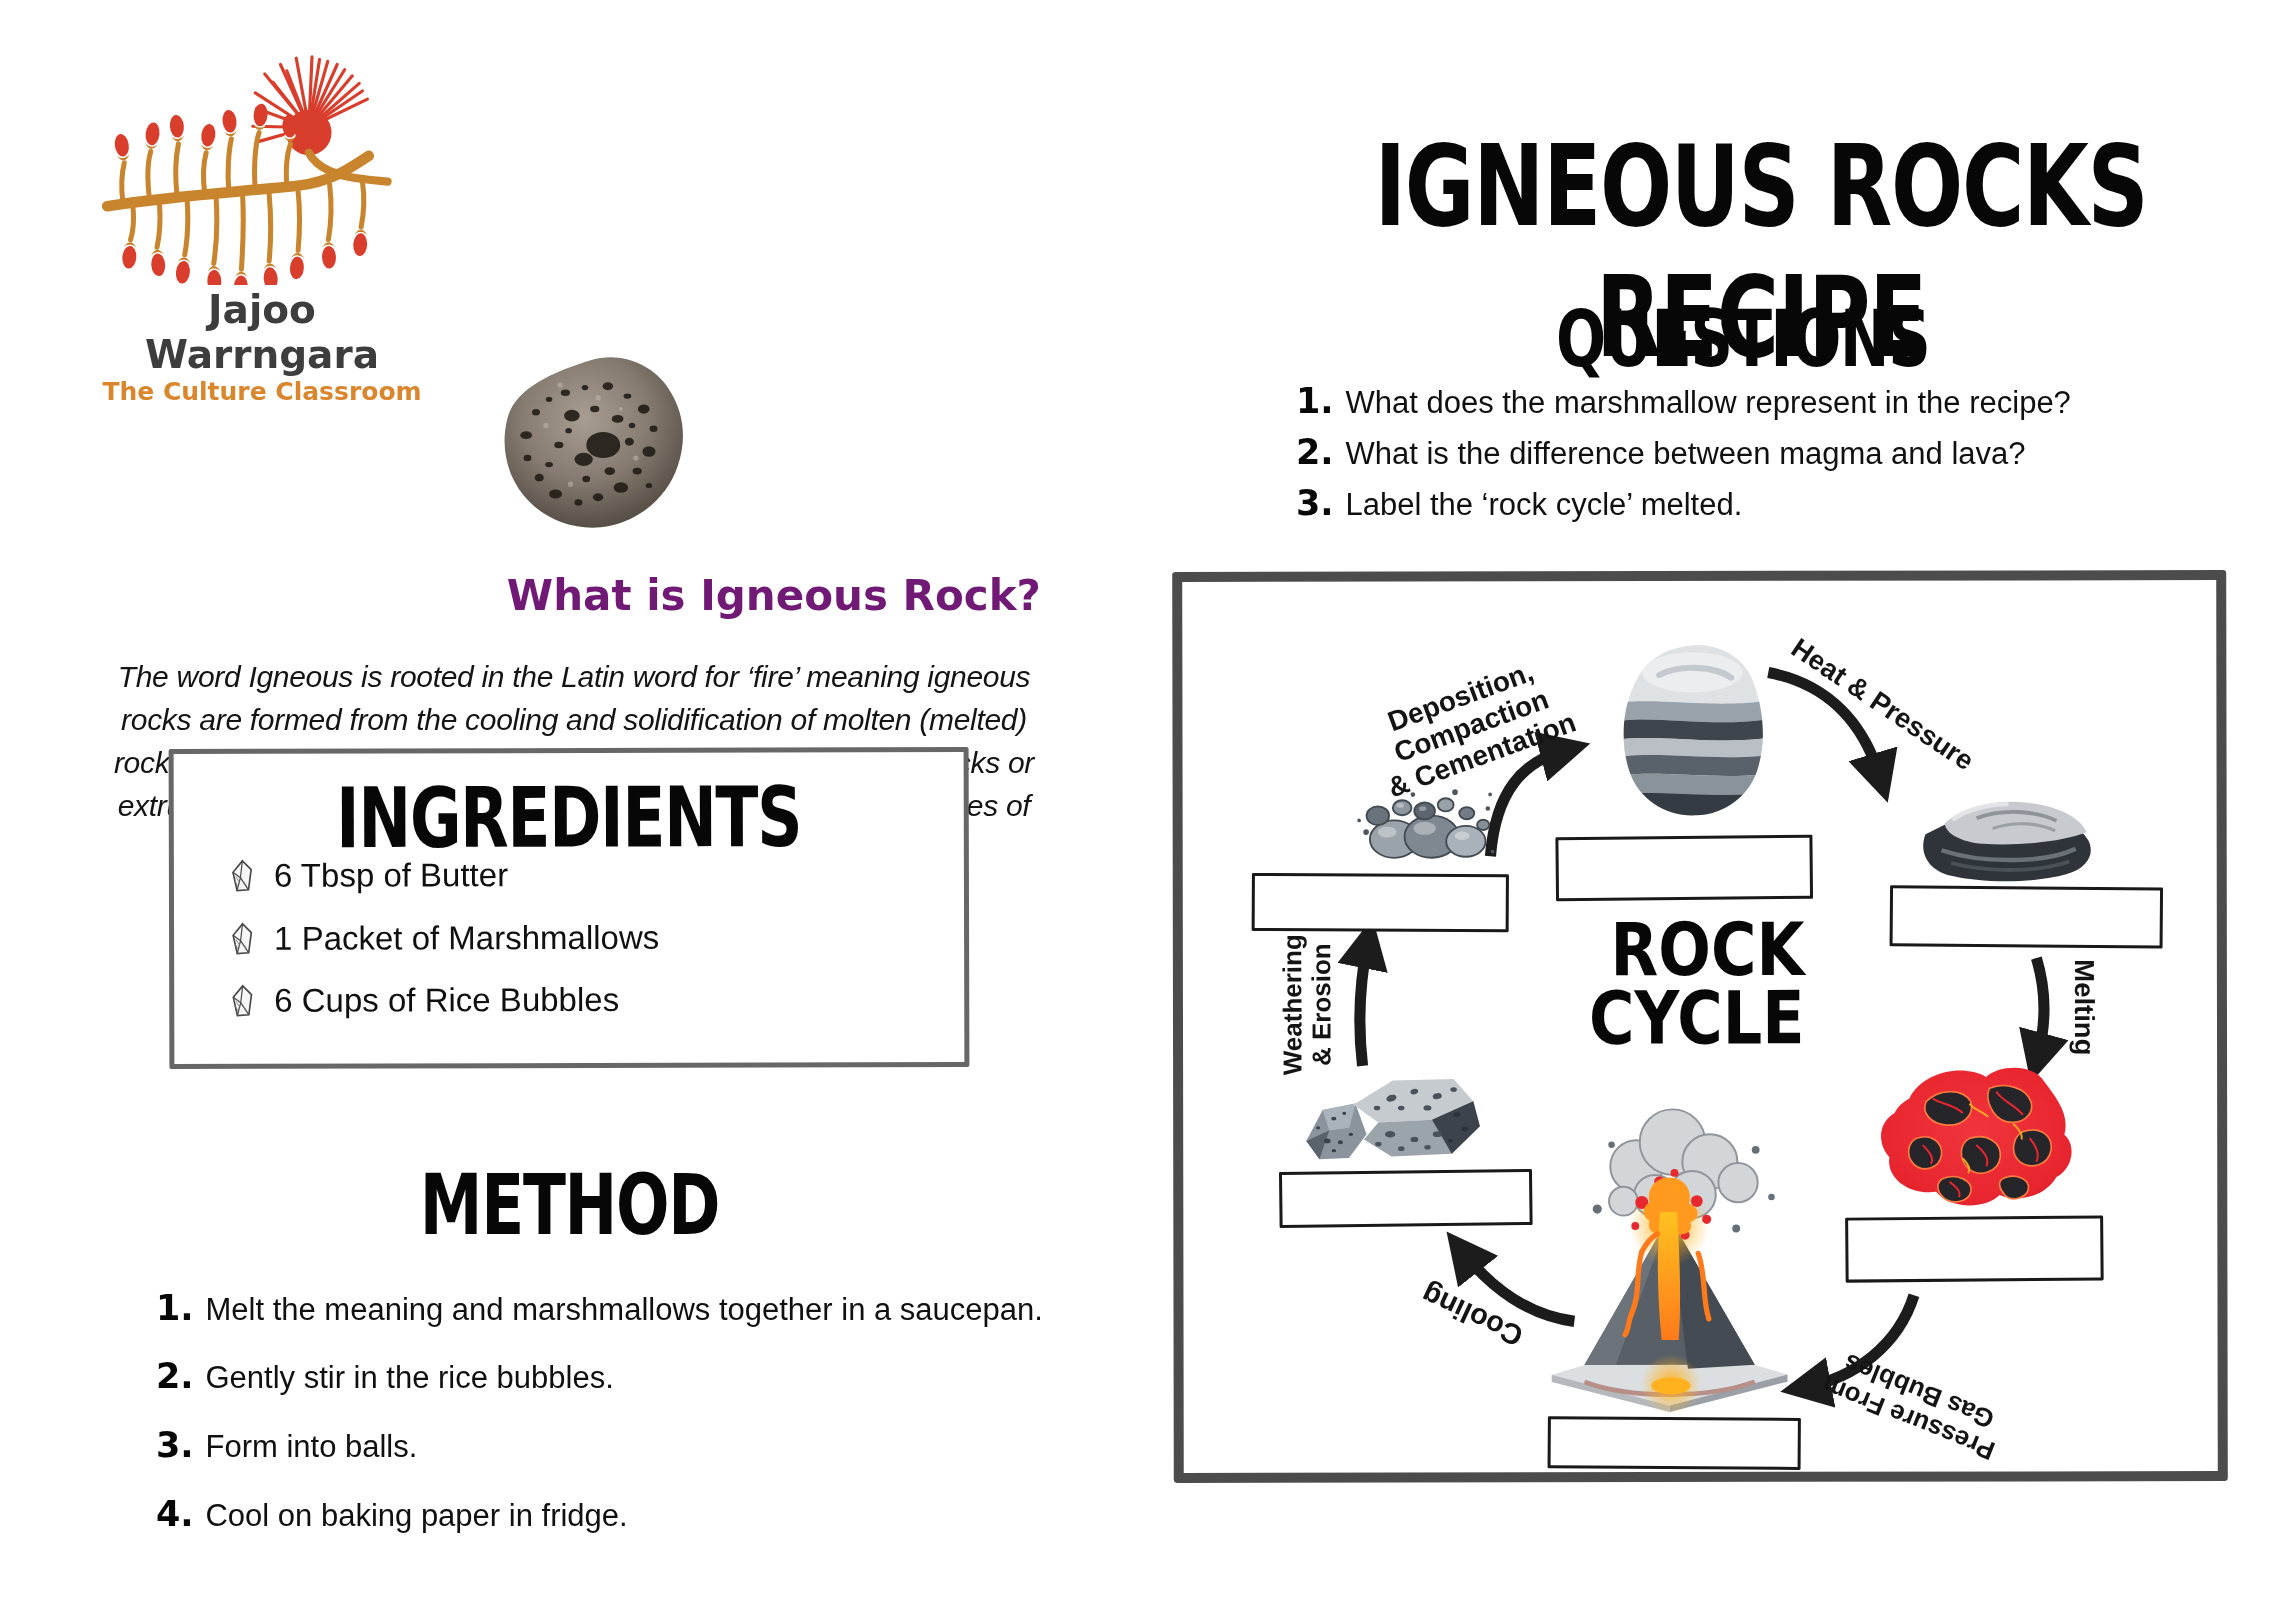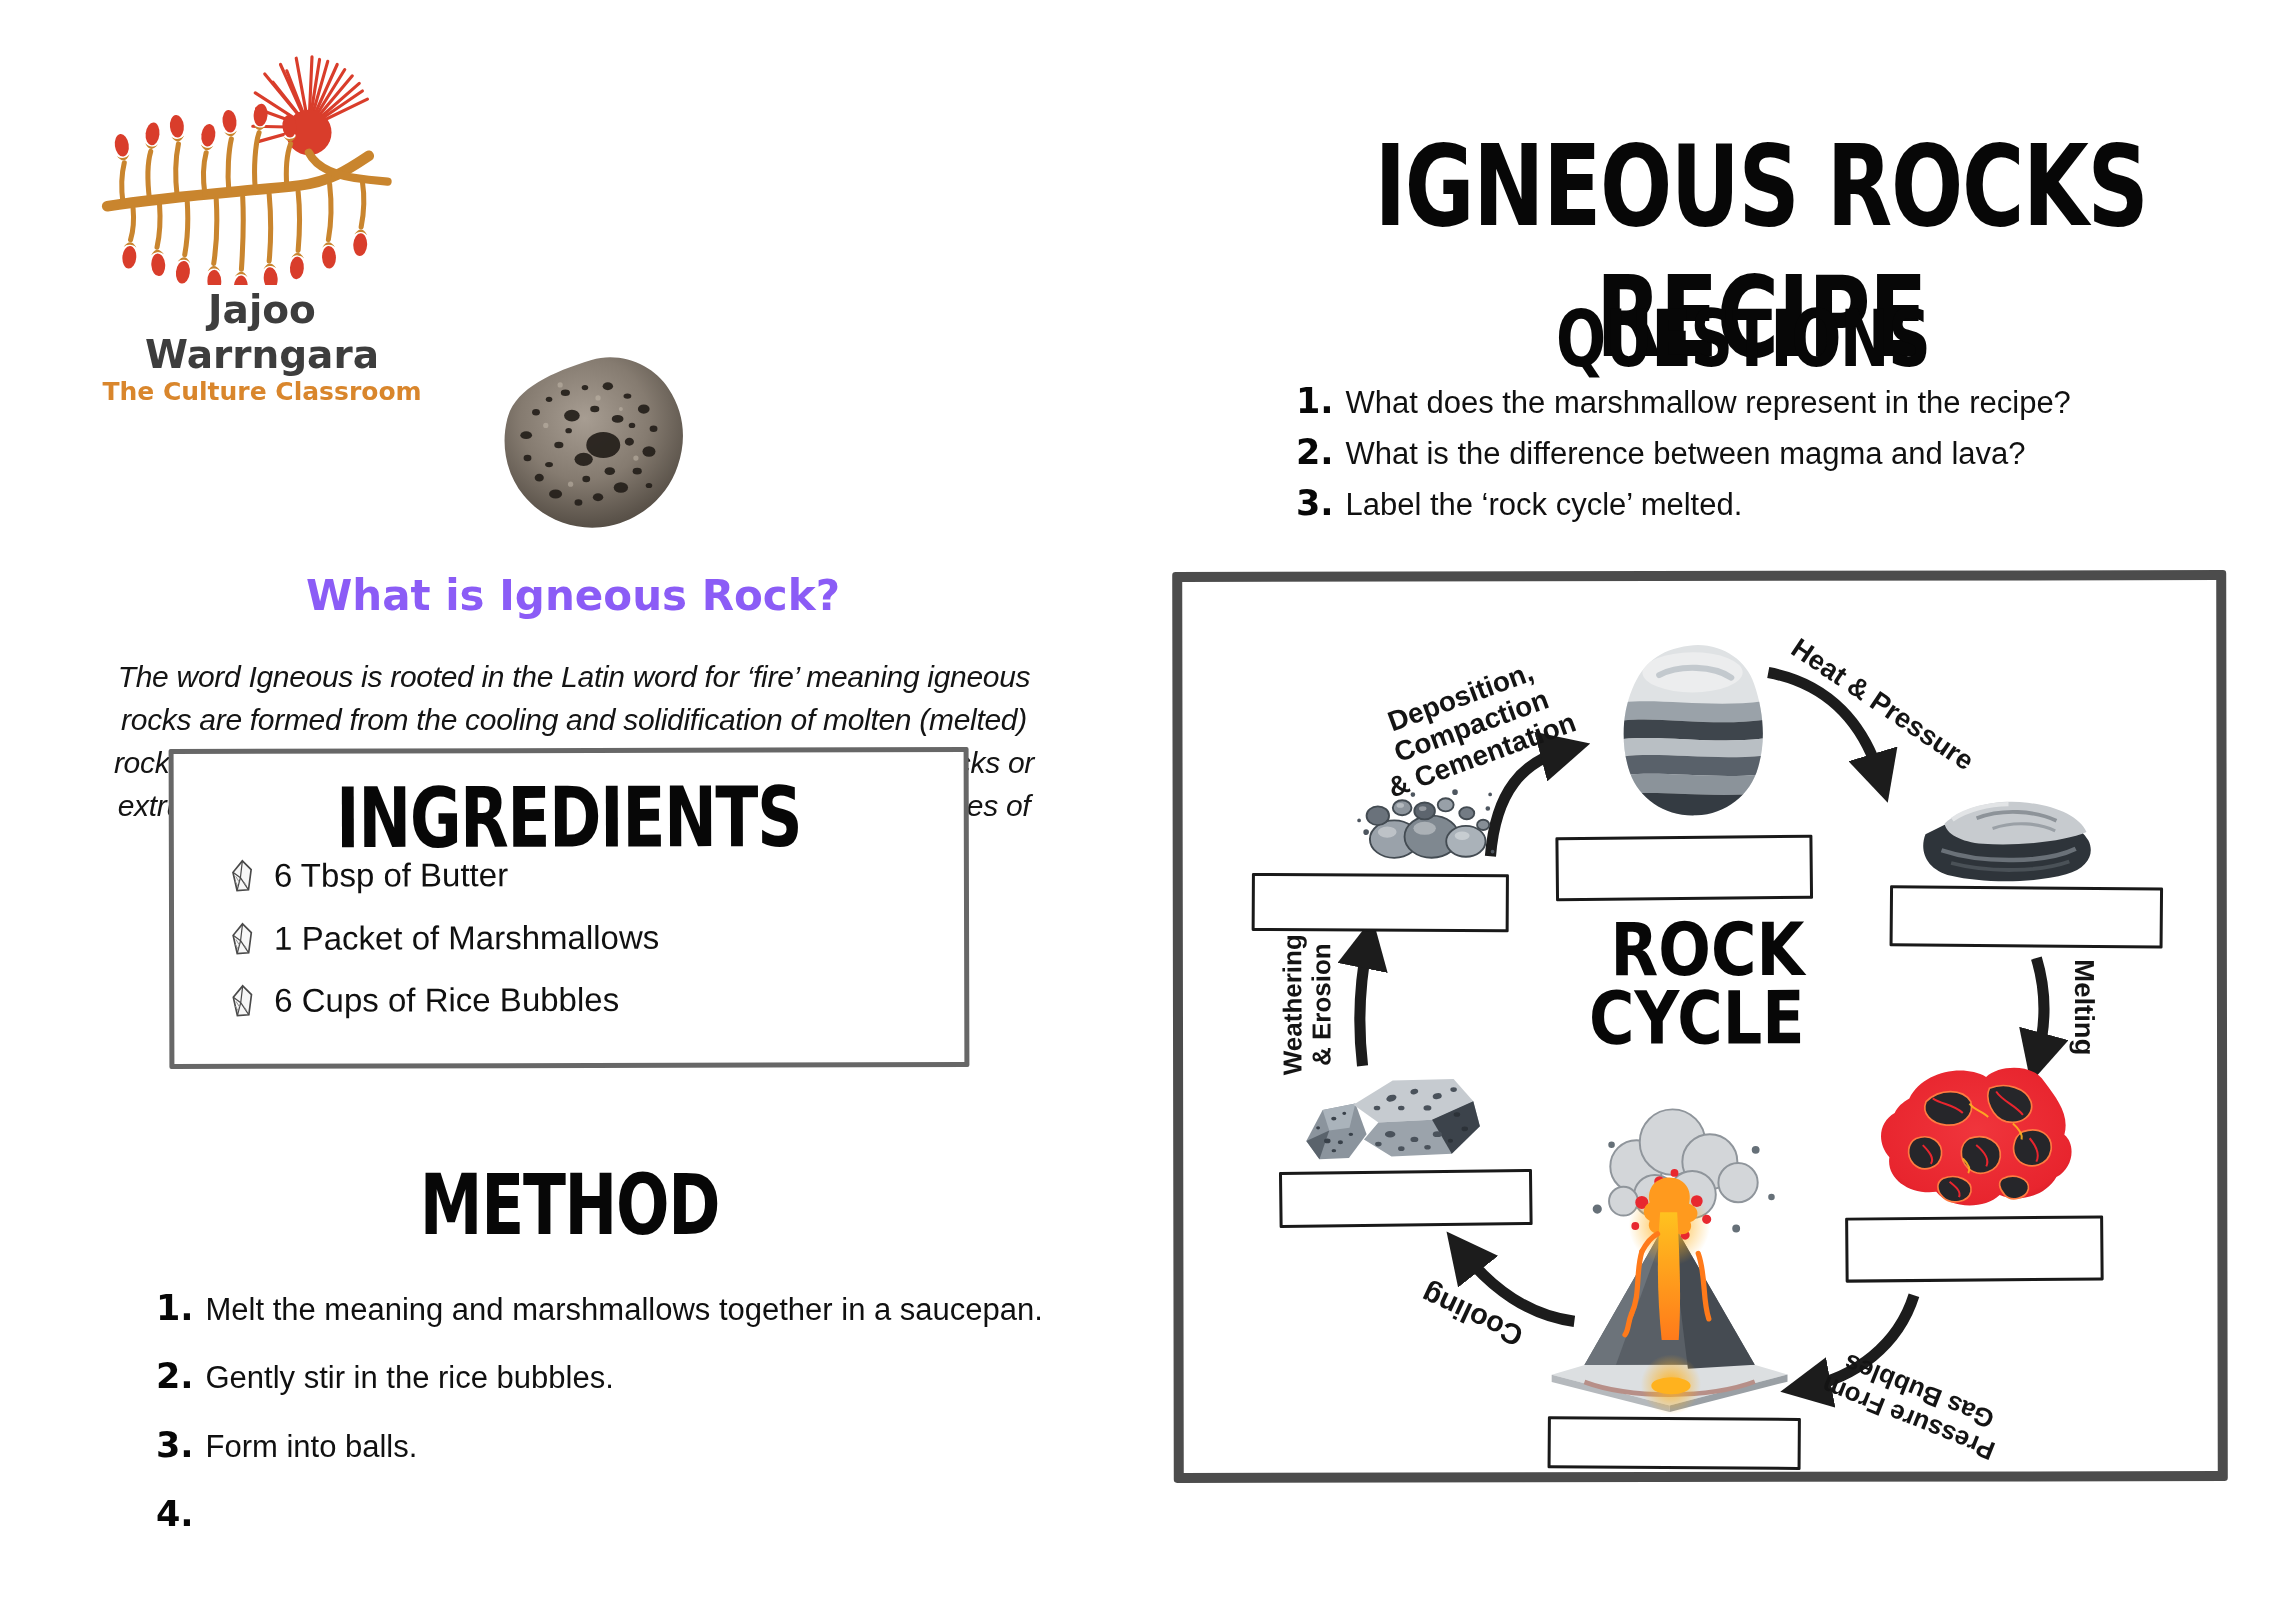--- a/index.html
+++ b/index.html
@@ -10,22 +10,22 @@
   
   .cartoon{font-family:"DejaVu Sans",sans-serif;font-weight:900;color:#070707;
            letter-spacing:-1.3px;display:inline-block;transform:scaleY(1.32);
            transform-origin:center top;white-space:pre-line;}
 
   
   .brand-name{width:340px;text-align:center;font-family:"DejaVu Sans",sans-serif;
               font-weight:700;font-size:39px;color:#3d3d3d;}
   .brand-tagline{width:340px;text-align:center;font-family:"DejaVu Sans",sans-serif;
               font-weight:900;font-size:25px;color:#d9862c;}
-  .about-heading{width:936px;text-align:center;font-family:"DejaVu Sans",sans-serif;
-              font-weight:900;font-size:42px;color:#8b5cf6;}
+  .about-heading{width:936px;text-align:right;font-family:"DejaVu Sans",sans-serif;
+              font-weight:900;font-size:42px;color:#701a75;}
   .about-body{width:936px;text-align:center;font-style:italic;font-size:30px;
               line-height:1.43;letter-spacing:-0.3px;color:#141414;}
   .ingredients-box{width:790px;height:310px;border:5.9px solid #676767;border-radius:2px;
               background:#ffffff;transform:rotate(-0.15deg);}
   .ing-item{position:absolute;left:54px;font-size:33px;color:#101010;display:flex;
               align-items:center;gap:17px;}
   .num{font-family:"DejaVu Sans",sans-serif;font-weight:900;font-size:35px;color:#070707;
               margin-right:11.8px;}
   .step,.question{font-size:31px;color:#101010;display:flex;align-items:baseline;}
 
@@ -225,20 +225,21 @@
   <div class="abs step" style="left:156px;top:1356px;">
     <span class="num">2.</span>
     <span>Gently stir in the rice bubbles.</span>
   </div>
   <div class="abs step" style="left:156px;top:1425px;">
     <span class="num">3.</span>
     <span>Form into balls.</span>
   </div>
   <div class="abs step" style="left:156px;top:1494px;">
     <span class="num">4.</span>
+    <span>Cool on baking paper in fridge.</span>
   </div>
 </section>
 
 <section class="abs" style="left:1148px;top:0;width:1148px;height:1623px;">
 
   <div class="abs" style="left:96px;top:81px;margin-top:40px;">
     <span class="cartoon big-title">IGNEOUS ROCKS RECIPE</span>
   </div>
 
   <div class="abs" style="left:408px;top:293px;">

